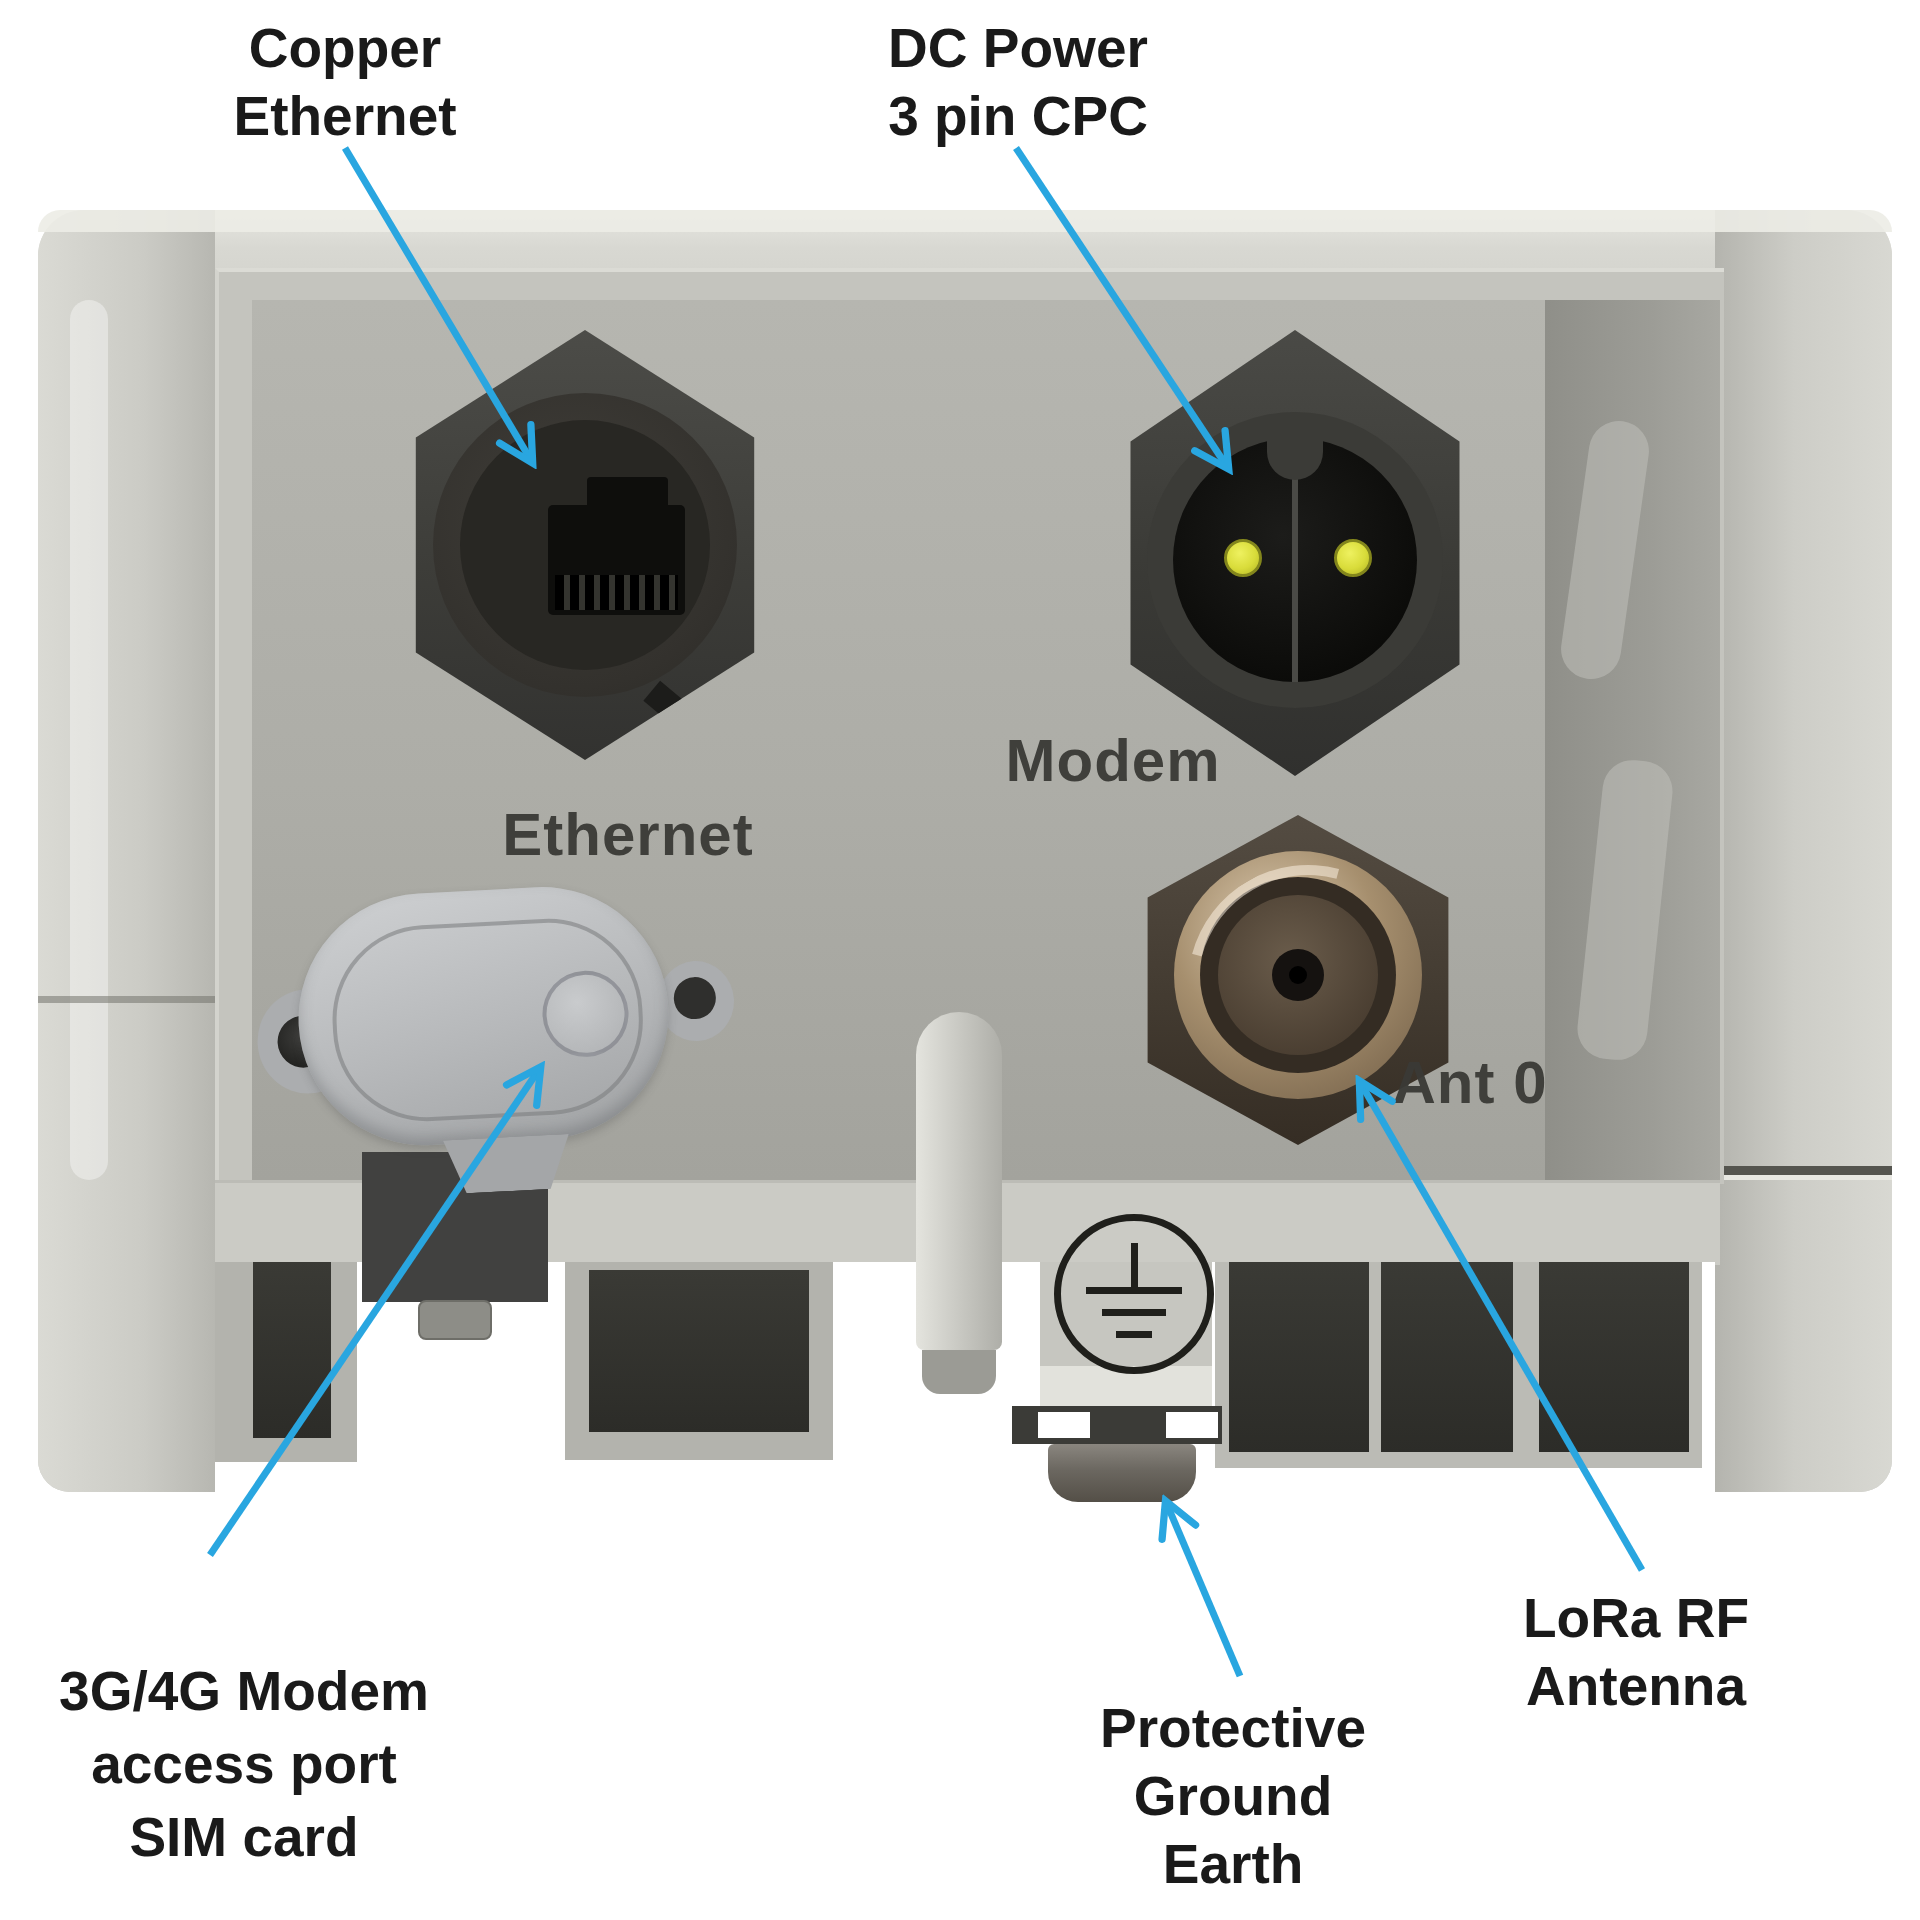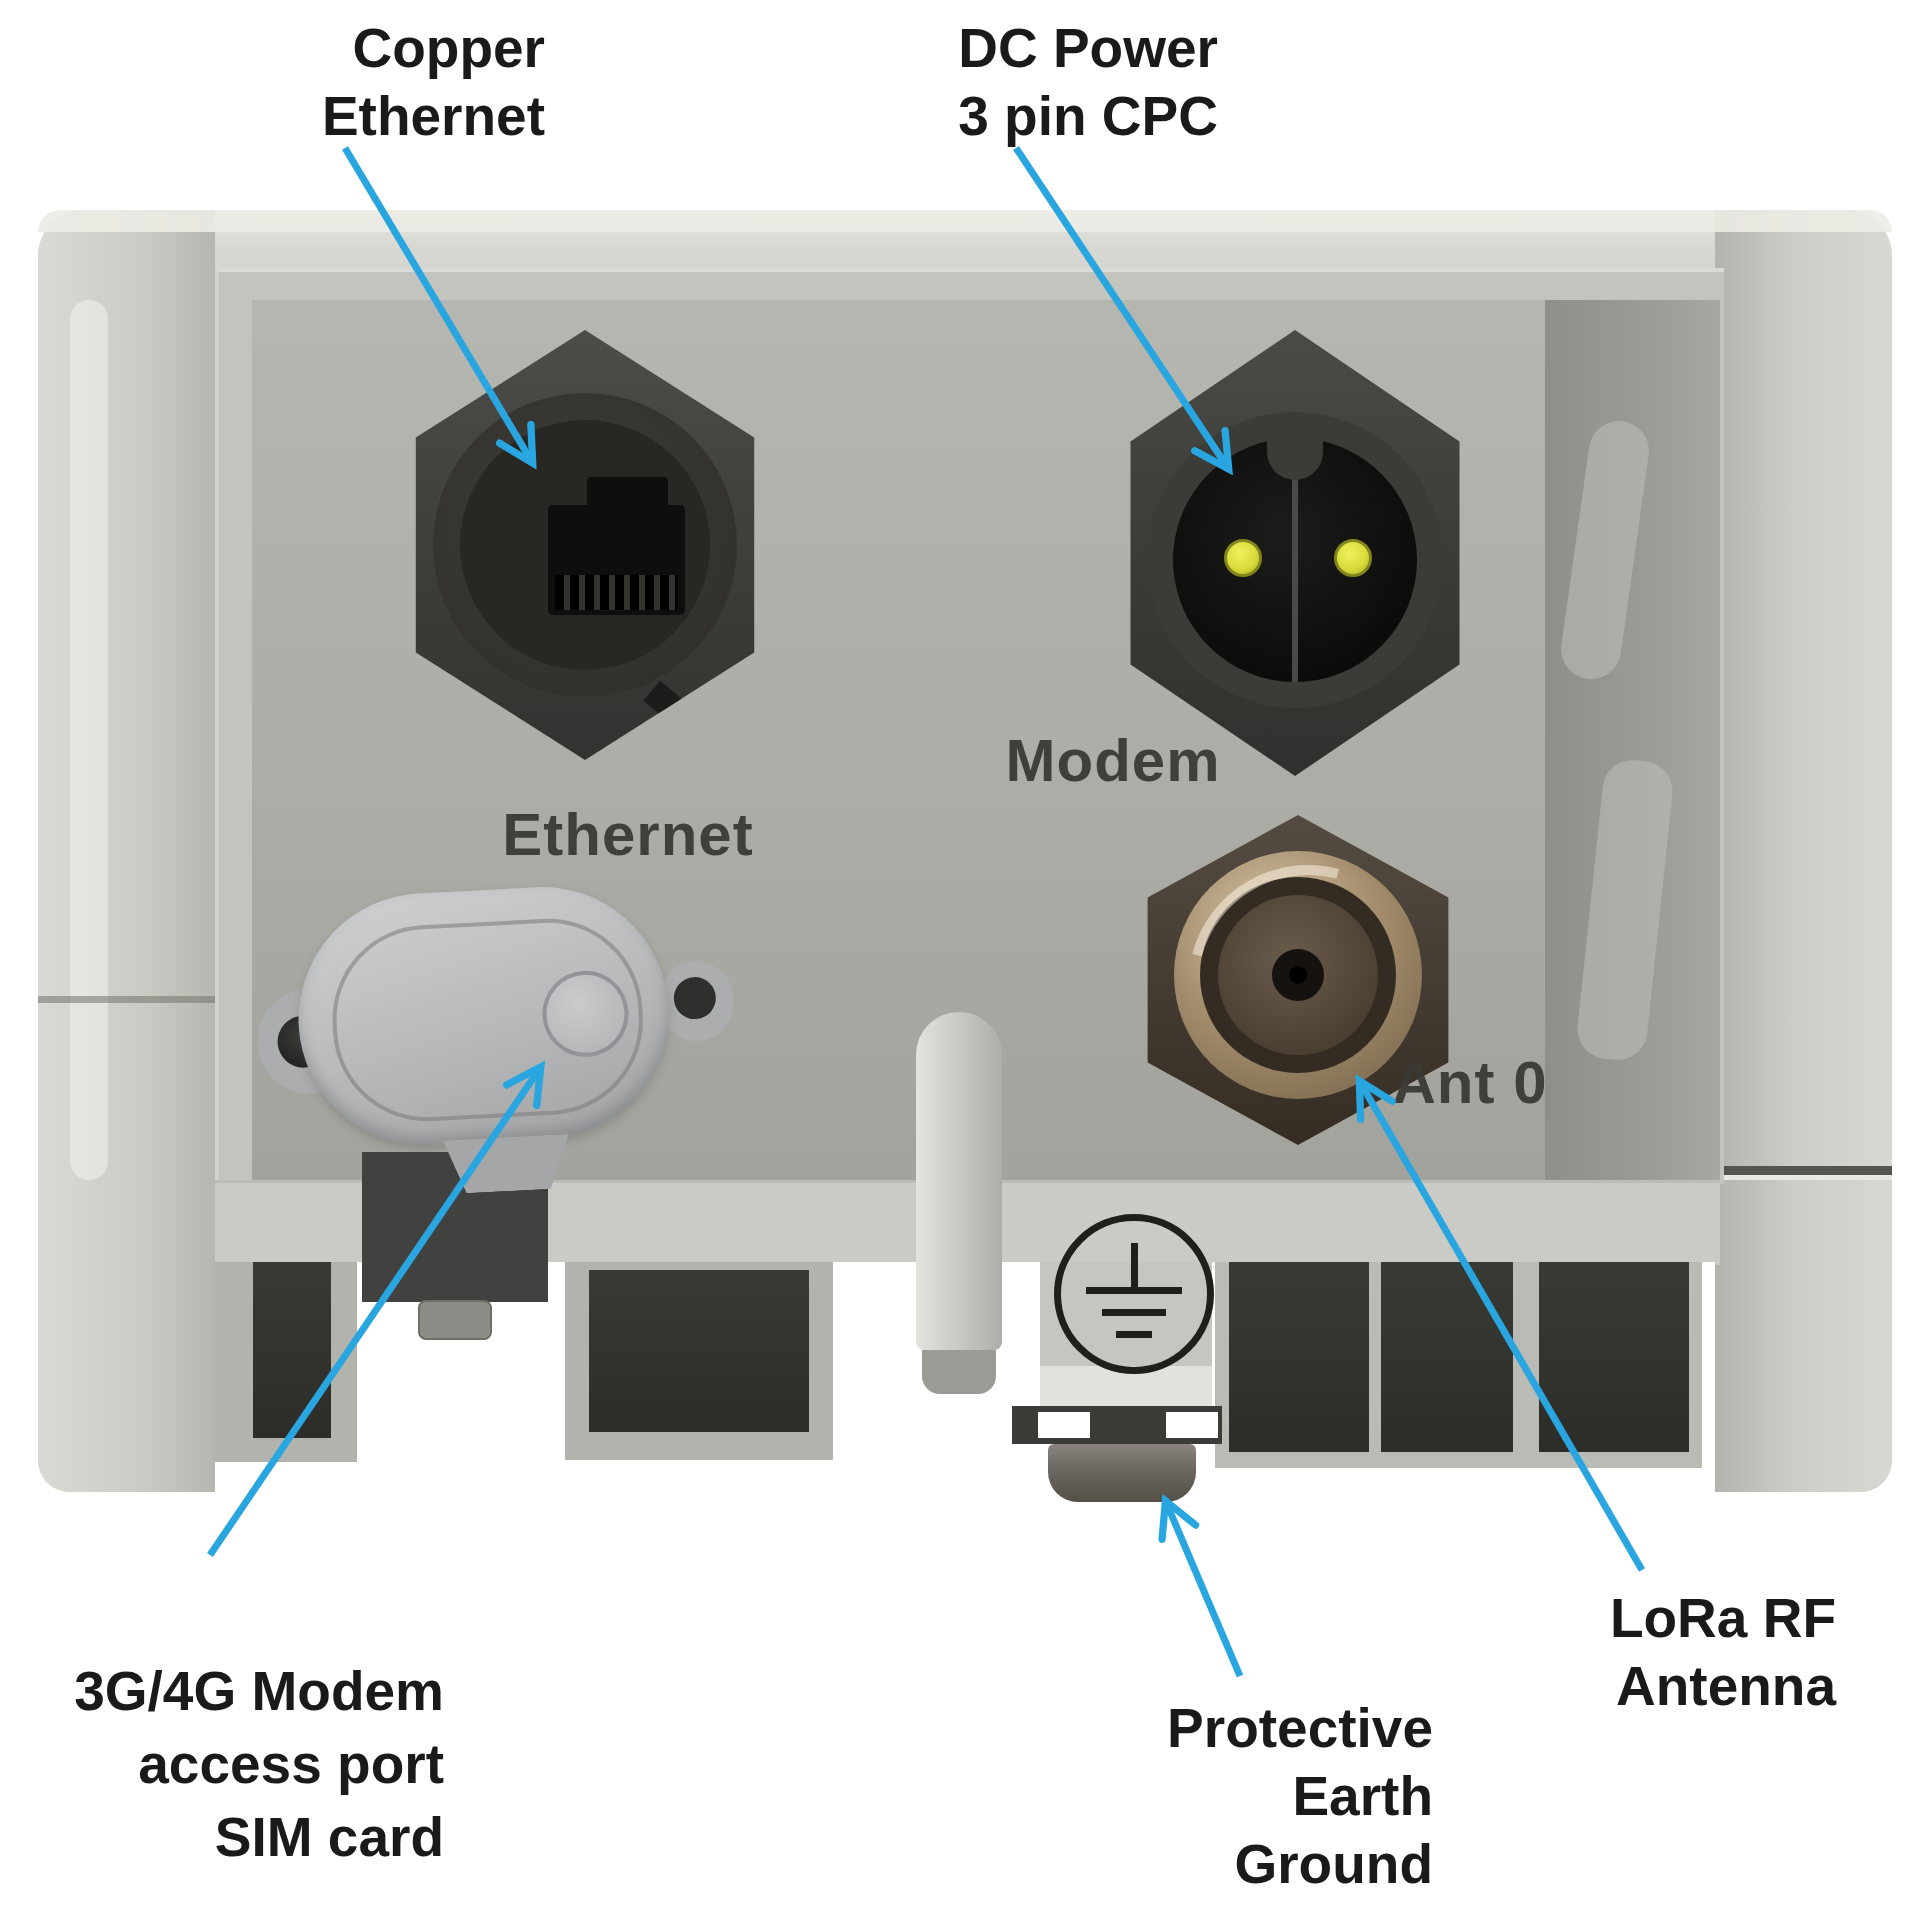--- a/index.html
+++ b/index.html
@@ -118,21 +118,21 @@
     box-shadow:inset 0 -8px 14px rgba(90,92,94,.35), 0 4px 8px rgba(70,70,70,.25);}
   .sim-inner{left:76px;top:42px;width:302px;height:188px;border-radius:94px;border:4px solid rgba(120,122,124,.55);}
   .sim-dimple{left:286px;top:96px;width:78px;height:78px;border-radius:50%;
     border:4px solid rgba(120,122,130,.6);background:radial-gradient(circle at 40% 35%,#c9cbcd,#aeb0b2);}
   .sim-latch{left:168px;top:258px;width:150px;height:54px;background:#a4a6a8;
     clip-path:polygon(8% 0,92% 0,78% 100%,22% 100%);}
 
   
   .annot{
     color:#1a1a1a;font-size:55px;font-weight:600;line-height:68px;
-    text-align:right;white-space:nowrap;
+    text-align:center;white-space:nowrap;
   }
   .annot div{white-space:nowrap;}
   .panel-label{
     color:#3a3a36;font-size:60px;font-weight:600;text-align:center;white-space:nowrap;
     letter-spacing:1px;opacity:.95;
   }
   .arrows{left:0;top:0;width:1920px;height:1920px;pointer-events:none;}
 </style>
 </head>
 <body>
@@ -234,22 +234,22 @@
   <div>DC Power</div>
   <div>3 pin CPC</div>
 </div>
 <div class="abs annot" style="left:44px;top:1655px;width:400px;line-height:73px;">
   <div>3G/4G Modem</div>
   <div>access port</div>
   <div>SIM card</div>
 </div>
 <div class="abs annot" style="left:1033px;top:1694px;width:400px;">
   <div>Protective</div>
+  <div>Ground</div>
   <div>Earth</div>
-  <div>Ground</div>
 </div>
 <div class="abs annot" style="left:1436px;top:1584px;width:400px;">
   <div>LoRa RF</div>
   <div>Antenna</div>
 </div>
 
 <svg class="abs arrows" viewBox="0 0 1920 1920">
   <defs>
     <marker id="ah" viewBox="0 0 10 10" refX="8.2" refY="5" markerWidth="6.5" markerHeight="6.5" orient="auto-start-reverse">
       <path d="M1,1 L8.5,5 L1,9" fill="none" style="stroke:var(--arrow-blue,#29a6e0)" stroke-width="1.6" stroke-linecap="round"></path>

